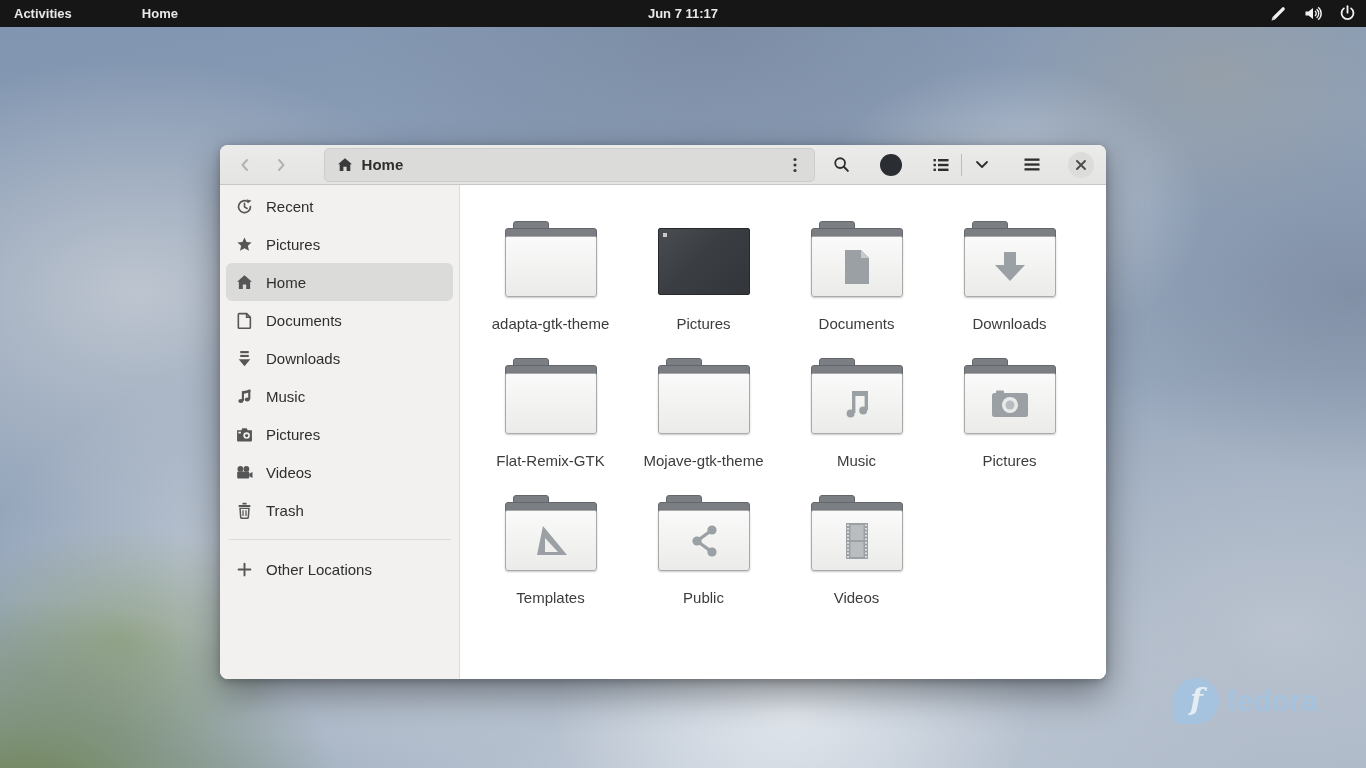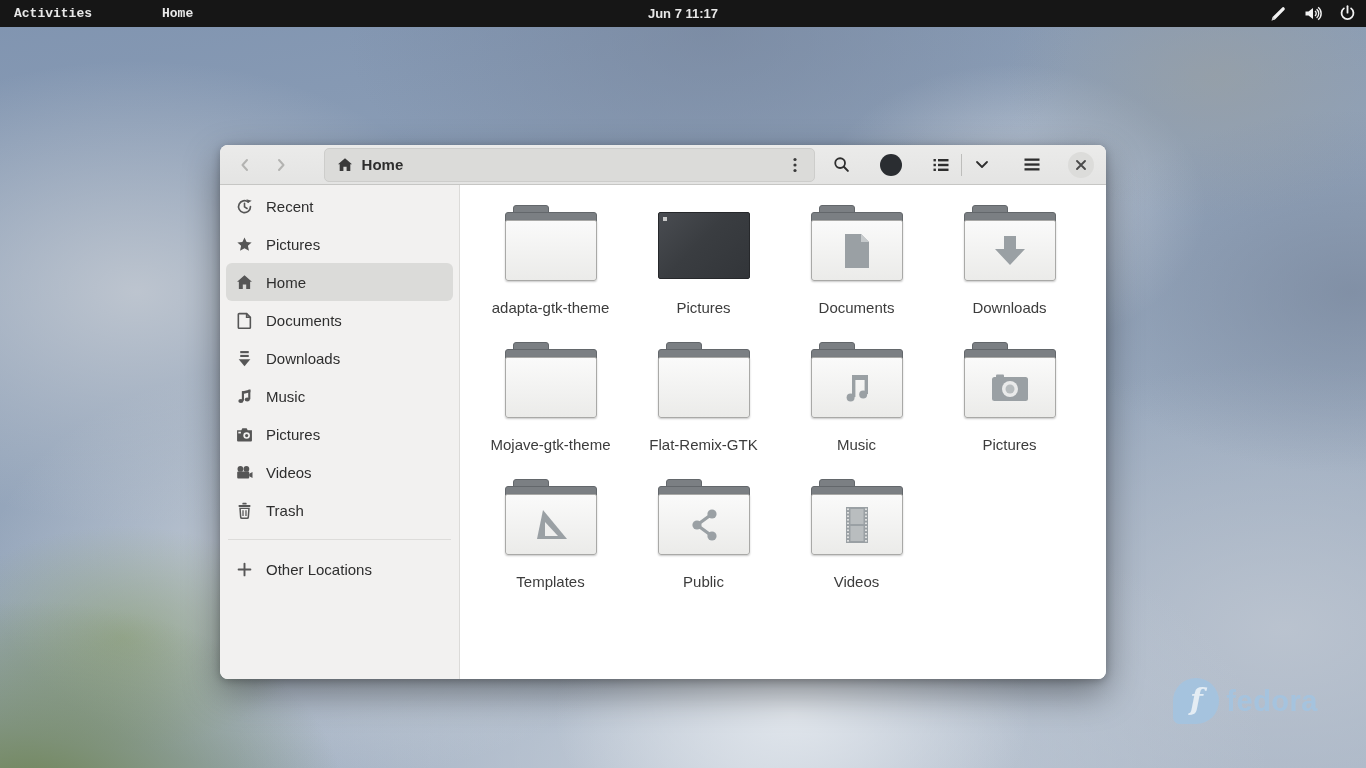--- a/index.html
+++ b/index.html
@@ -22,21 +22,21 @@
       radial-gradient(ellipse 720px 400px at 55% 100%, rgba(201,209,219,0.9), transparent 72%),
       radial-gradient(ellipse 620px 380px at 94% 82%, rgba(190,198,209,0.85), transparent 70%),
       linear-gradient(170deg,#8094b0 0%,#93a4ba 45%,#a7b4c5 100%);
   }
 
   
   .topbar { position:absolute; top:0; left:0; width:100%; height:27px;
     background:#161616; color:#e8e8e8; display:flex; align-items:center;
     font-size:13px; font-weight:bold; z-index:50; }
   .topbar-left { display:flex; align-items:center; gap:62px; padding-left:10px; }
-  .tb-btn { cursor:default; padding:0 4px;font-family:Liberation Mono, monospace; }
+  .tb-btn { cursor:default; padding:0 4px; }
   .topbar-center { position:absolute; left:50%; transform:translateX(-50%); }
   .topbar-right { position:absolute; right:10px; display:flex; align-items:center; gap:17px; }
   .topbar-right svg { display:block; }
 
   
   .window { position:absolute; left:220px; top:145px; width:886px; height:534px;
     border-radius:8px; box-shadow:0 14px 36px rgba(0,0,0,0.40), 0 2px 8px rgba(0,0,0,0.25);
     background:#ffffff; z-index:10; display:flex; flex-direction:column; }
 
   .headerbar { height:40px; flex:0 0 40px; background:linear-gradient(#ebebea,#e4e4e3);
@@ -61,21 +61,21 @@
   
   .sidebar { width:240px; flex:0 0 240px; background:#f2f1f0; border-right:1px solid #dcdbd9;
     padding-top:2px; }
   .side-item { height:38px; display:flex; align-items:center; gap:13px;
     margin:0 6px; padding-left:10px; border-radius:6px; font-size:15px; color:#2e2e2e; }
   .side-item.selected { background:#dbdbd9; }
   .side-item .sicon { width:17px; display:flex; justify-content:center; color:#565656; }
   .side-sep { height:1px; background:#dddcda; margin:10px 8px; }
 
   
-  .content { flex:1; background:#ffffff; padding:20px 0 0 14px; overflow:hidden; }
+  .content { flex:1; background:#ffffff; padding:36px 0 0 14px; overflow:hidden; }
   .grid { display:grid; grid-template-columns:repeat(4,153px); row-gap:26px; }
   .cell { display:flex; flex-direction:column; align-items:center; }
   .cell .fname { margin-top:16px; font-size:15px; color:#3c3c3c; }
 
   
   .ficon { position:relative; width:92px; height:78px; }
   .f-tab { position:absolute; top:0; left:8px; width:36px; height:13px;
     background:#7b7f83; border:1px solid #63676b; border-radius:3px 3px 0 0; }
   .f-flap { position:absolute; top:7px; left:0; width:100%; height:15px;
     background:#7b7f83; border:1px solid #63676b; border-radius:3px; }
@@ -371,30 +371,30 @@
             </div>
             <span class="fname">Downloads</span>
           </div>
 
           <div class="cell">
             <div class="ficon">
               <div class="f-tab"></div>
                 <div class="f-flap"></div>
                 <div class="f-body"></div>
             </div>
+            <span class="fname">Flat-Remix-GTK</span>
+          </div>
+
+          <div class="cell">
+            <div class="ficon">
+              <div class="f-tab"></div>
+                <div class="f-flap"></div>
+                <div class="f-body"></div>
+            </div>
             <span class="fname">Mojave-gtk-theme</span>
-          </div>
-
-          <div class="cell">
-            <div class="ficon">
-              <div class="f-tab"></div>
-                <div class="f-flap"></div>
-                <div class="f-body"></div>
-            </div>
-            <span class="fname">Flat-Remix-GTK</span>
           </div>
 
           <div class="cell">
             <div class="ficon">
               <div class="f-tab"></div>
                 <div class="f-flap"></div>
               <div class="f-body">
                 <svg width="34" height="34" viewBox="0 0 34 34">
                     <rect x="12" y="4" width="16" height="5" fill="#9aa0a4"></rect>
                     <rect x="12" y="4" width="3.4" height="22" fill="#9aa0a4"></rect>

